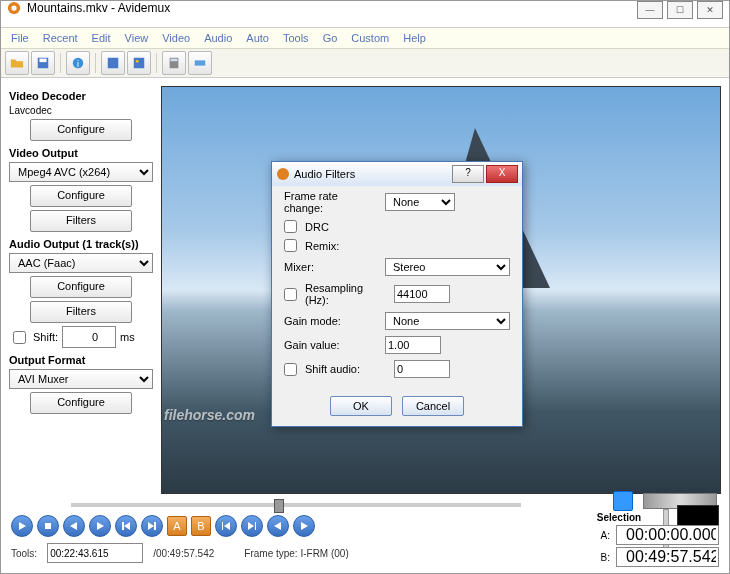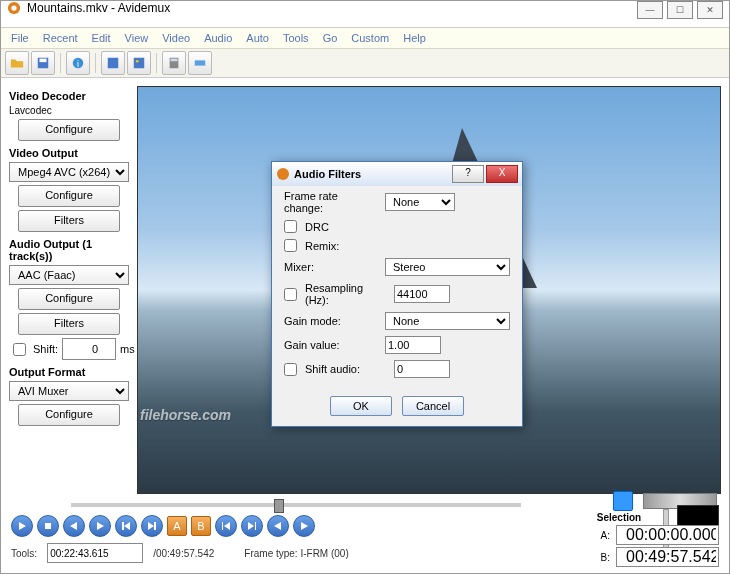--- a/index.html
+++ b/index.html
@@ -9,21 +9,21 @@
 .titlebar .title{flex:1;font-size:12px;}
 .titlebar .wbtns{display:flex;gap:4px;}
 .titlebar .wbtn{width:24px;height:16px;border:1px solid #888;background:#f5f5f5;display:flex;align-items:center;justify-content:center;font-size:9px;color:#555;}
 .menubar{height:20px;background:#fdfdf0;border-bottom:1px solid #d8d8c8;display:flex;align-items:center;gap:2px;padding:0 4px;}
 .menubar span{padding:2px 6px;color:#5674b9;}
 .toolbar{height:28px;background:#f5f5ee;border-bottom:1px solid #ccc;display:flex;align-items:center;padding:0 4px;gap:2px;}
 .tbtn{width:22px;height:22px;border:1px solid #bbb;background:linear-gradient(#fff,#e5e5e5);border-radius:2px;display:flex;align-items:center;justify-content:center;}
 .tbtn svg{width:14px;height:14px;}
 .sep{width:1px;height:20px;background:#ccc;margin:0 3px;}
 .body{display:flex;height:416px;}
-.sidebar{width:136px;padding:6px 8px;box-sizing:border-box;}
+.sidebar{width:160px;padding:6px 8px;box-sizing:border-box;}
 .sidebar h4{margin:6px 0 3px 0;font-size:11px;font-weight:bold;}
 .combo{width:100%;height:20px;border:1px solid #888;background:linear-gradient(#fff,#eee);font-size:11px;padding-left:4px;box-sizing:border-box;}
 .btn{display:block;margin:3px auto;width:100px;height:20px;border:1px solid #888;background:linear-gradient(#fff,#e8e8e8);border-radius:2px;font-size:11px;text-align:center;line-height:18px;}
 .shiftrow{display:flex;align-items:center;gap:4px;}
 .shiftrow input[type=number]{width:48px;height:18px;border:1px solid #888;font-size:11px;text-align:right;padding-right:2px;}
 .preview{flex:1;margin:8px 8px 0 0;background:linear-gradient(#6fa8dc 0%,#a5c8e8 35%,#d9e8f5 50%,#9fb8ca 55%,#415766 80%,#2b3a45 100%);position:relative;border:1px solid #333;}
 .peak{position:absolute;left:48%;top:10%;width:0;height:0;border-left:45px solid transparent;border-right:75px solid transparent;border-bottom:160px solid #3b4752;}
 .bottombar{position:absolute;bottom:0;left:0;right:0;height:78px;padding:4px 10px;box-sizing:border-box;background:#fff;}
 .slider{width:450px;height:4px;background:#ccc;margin:4px 0 8px 60px;position:relative;}
 .slider .thumb{position:absolute;left:45%;top:-4px;width:8px;height:12px;background:#999;border:1px solid #555;}
@@ -38,21 +38,21 @@
 .selection{position:absolute;right:10px;bottom:6px;font-size:10px;width:200px;}
 .selection .row{display:flex;justify-content:flex-end;align-items:center;gap:6px;margin-top:2px;}
 .selection .row input{width:90px;height:16px;border:1px solid #888;font-size:16px;padding-left:9px;}
 .blackbox{position:absolute;right:10px;bottom:28px;width:40px;height:38px;background:#000;border:1px solid #333;}
 .vline{position:absolute;right:60px;bottom:6px;width:4px;height:56px;background:#d0d0d0;border:1px solid #999;}
 .vline .t{position:absolute;left:-3px;top:24px;width:10px;height:8px;background:#888;border:1px solid #555;}
 .watermark{position:absolute;left:2px;bottom:70px;color:rgba(255,255,255,0.65);font-size:14px;font-style:italic;font-weight:bold;text-shadow:0 1px 1px rgba(0,0,0,0.3);}
 
 .overlay{position:absolute;left:270px;top:160px;width:250px;background:#f0f0f0;border:1px solid #4a78b5;box-shadow:2px 2px 10px rgba(0,0,0,0.4);}
 .dlgtitle{height:24px;background:linear-gradient(#fff,#d8e4f5);display:flex;align-items:center;padding:0 4px;font-size:11px;}
-.dlgtitle .t{flex:1;padding-left:4px;font-weight:bold;}
+.dlgtitle .t{flex:1;padding-left:4px;}
 .dlgtitle .dbtn{width:30px;height:16px;border:1px solid #888;margin-left:2px;text-align:center;font-size:10px;line-height:14px;background:linear-gradient(#fff,#ddd);}
 .dlgtitle .close{background:linear-gradient(#ef7676,#c23030);color:#fff;border-color:#a02020;}
 .dlgbody{padding:4px 12px;}
 .frow{display:flex;align-items:center;margin-bottom:6px;gap:6px;font-size:11px;}
 .frow label{width:95px;}
 .frow select,.frow input[type=text]{flex:1;height:18px;border:1px solid #888;background:#fff;font-size:11px;padding-left:3px;}
 .frow input[type=checkbox]{margin:0 2px 0 0;}
 .spin{width:56px;height:18px;border:1px solid #888;background:#fff;font-size:11px;text-align:left;padding-right:14px;box-sizing:border-box;}
 .dlgbtns{display:flex;justify-content:center;gap:10px;padding:8px 0 10px 0;}
 .dlgbtn{width:62px;height:20px;border:1px solid #6a8ac0;background:linear-gradient(#fff,#d8e4f2);border-radius:2px;font-size:11px;}

